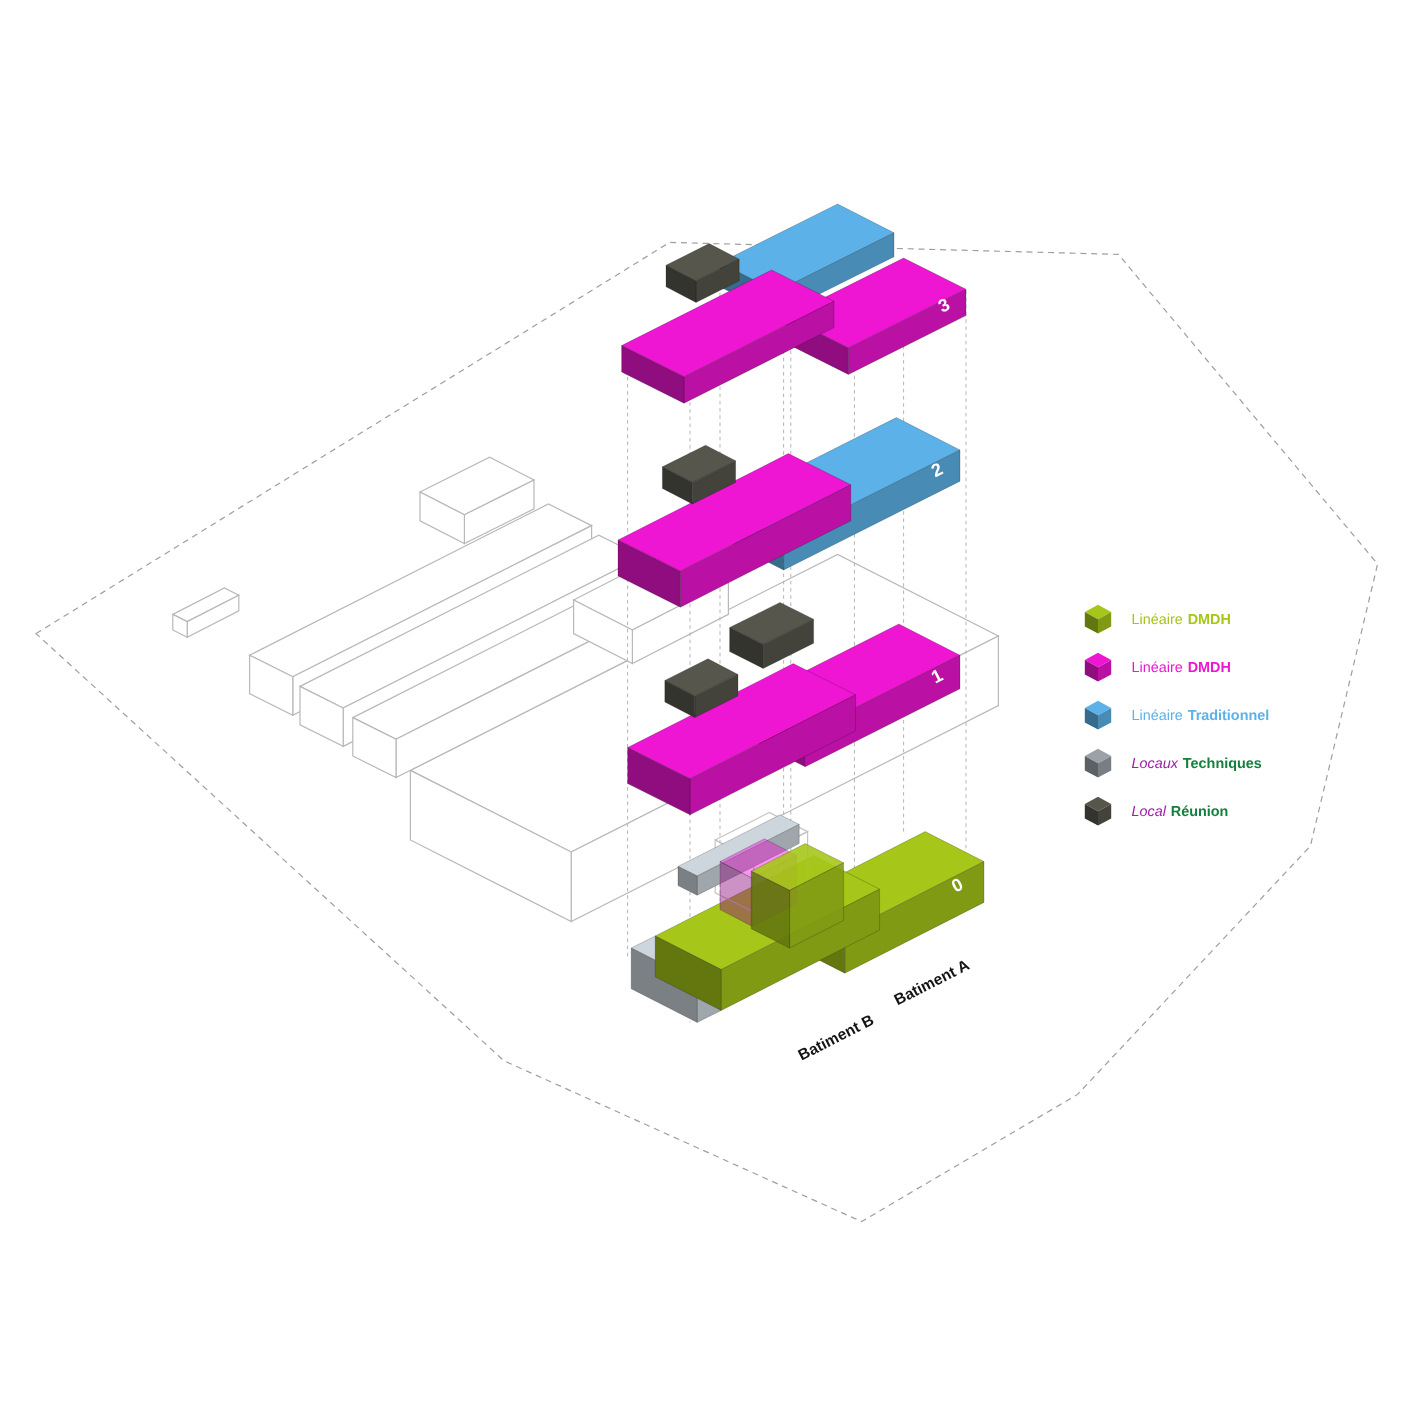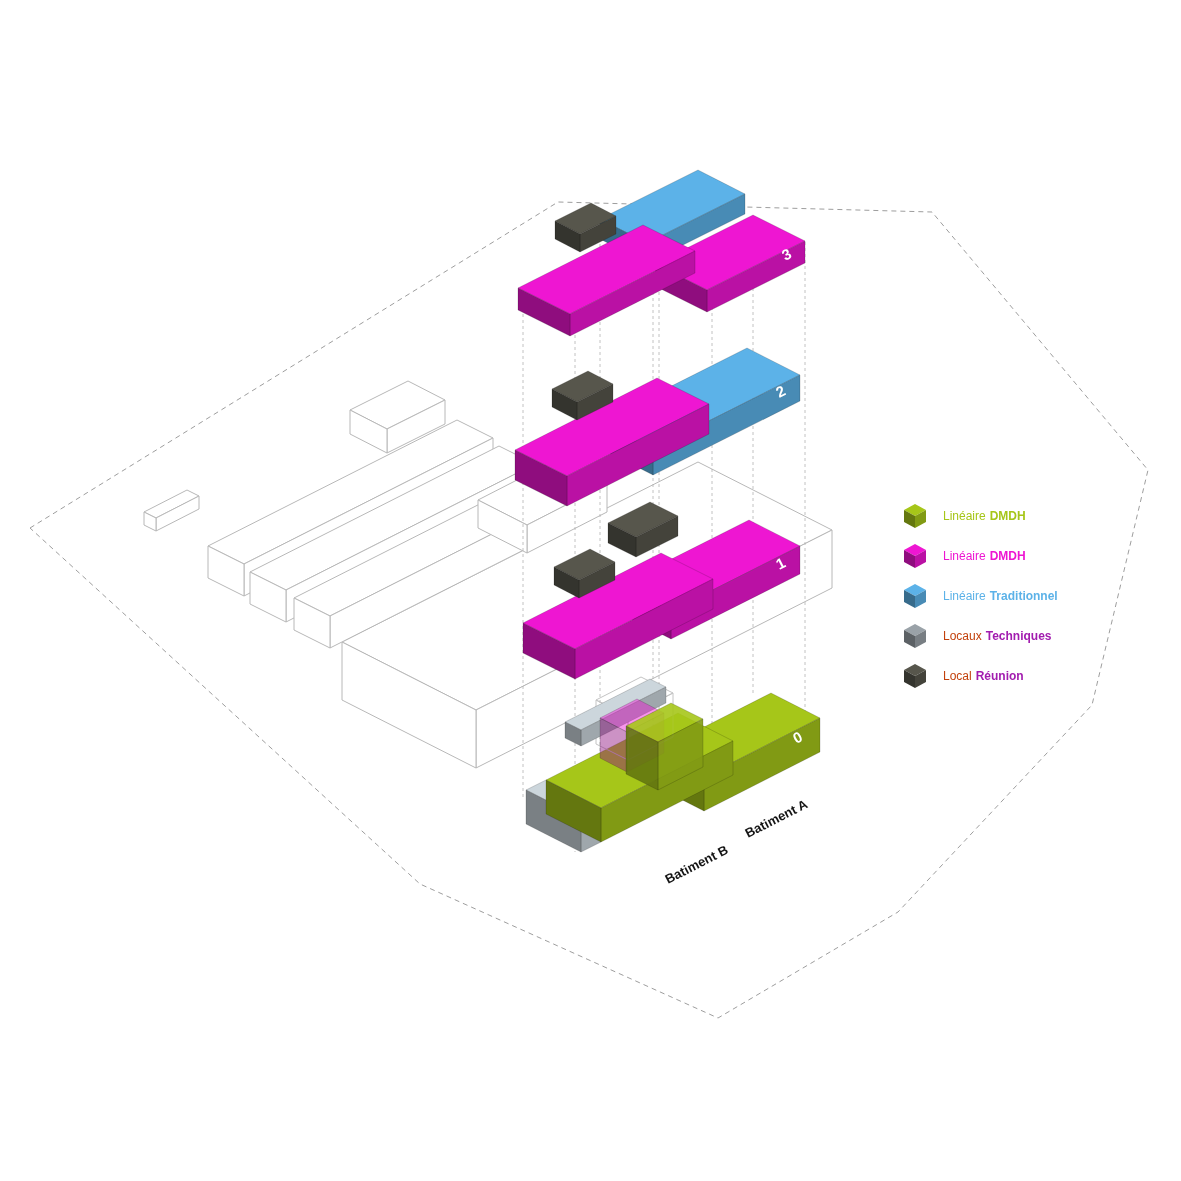--- a/index.html
+++ b/index.html
@@ -18,22 +18,22 @@
   .bldg-label{font-family:"Liberation Sans",sans-serif;font-size:13px;font-weight:bold;fill:#141414;}
   
   .legend{position:absolute;left:903px;top:503px;display:flex;flex-direction:column;gap:14px;}
   .lg-row{display:flex;align-items:center;height:26px;}
   .lg-cube{width:24px;height:26px;flex:0 0 24px;}
   .lg-text{margin-left:16px;font-size:12px;white-space:nowrap;}
   .lg-name{font-weight:bold;margin-left:4px;}
   .r0 .lg-prefix,.r0 .lg-name{color:#a6c619;}
   .r1 .lg-prefix,.r1 .lg-name{color:#ee16d2;}
   .r2 .lg-prefix,.r2 .lg-name{color:#5cb2e8;}
-  .r3 .lg-prefix,.r4 .lg-prefix{color:#c2410c;}
-  .r3 .lg-name,.r4 .lg-name{color:#a21caf;}
+  .r3 .lg-prefix,.r4 .lg-prefix{color:#a21caf;font-style:italic;}
+  .r3 .lg-name,.r4 .lg-name{color:#15803d;}
 </style>
 </head>
 <body>
 
 <div class="stage">
 
 <svg width="1181" height="1181" viewBox="0 0 1181 1181">
 
   <path class="boundary" d="M30,528 L558,202 L932,212 L1148,470 L1092,705 L898,912 L718,1018 L420,884 Z"></path>
 

